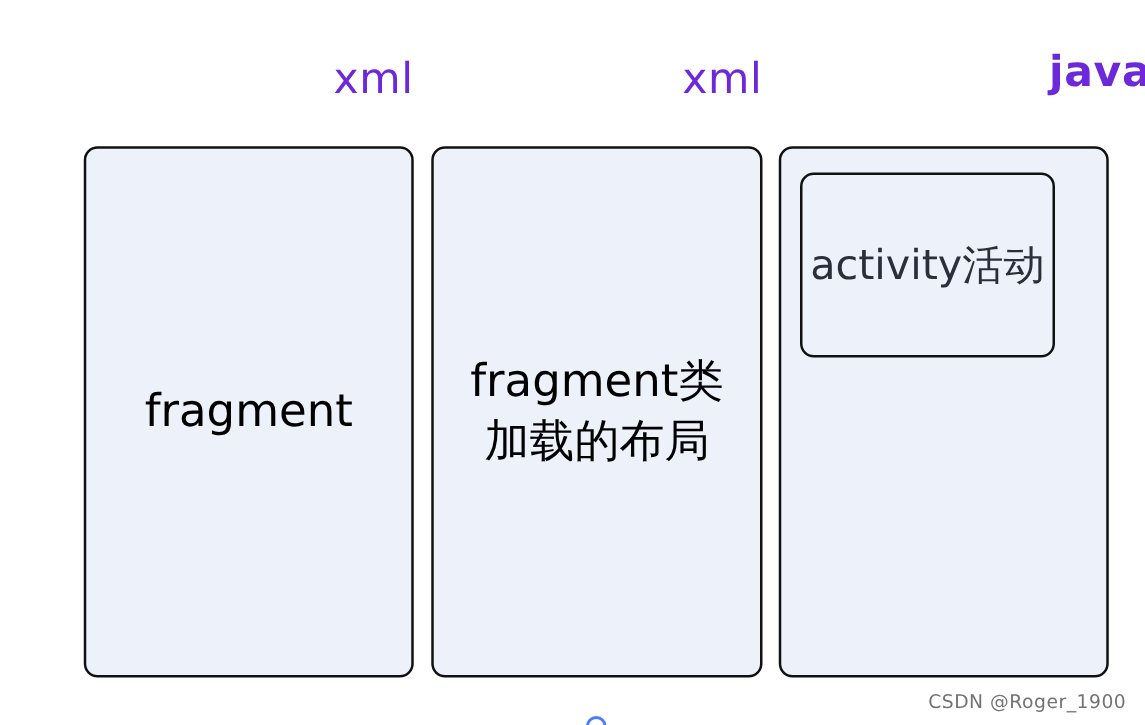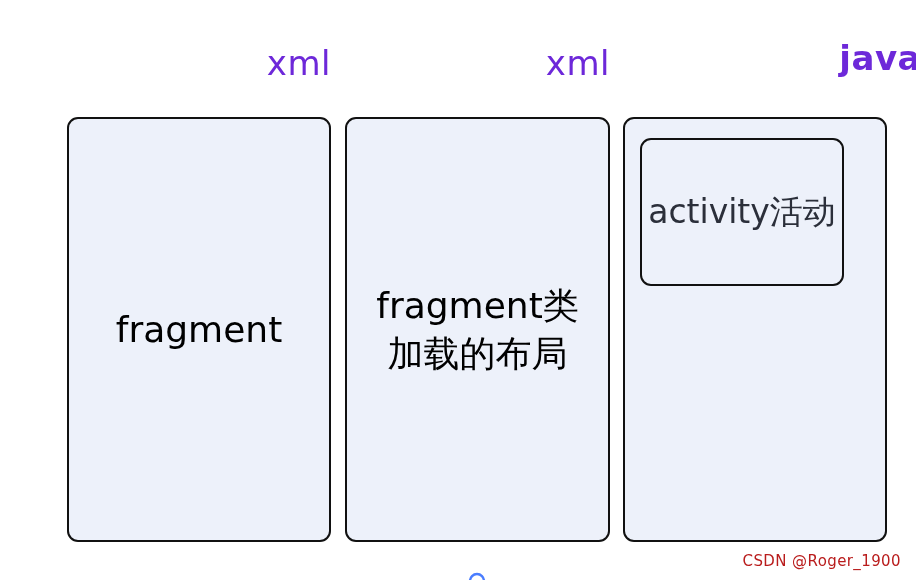--- a/index.html
+++ b/index.html
@@ -83,21 +83,21 @@
     white-space: nowrap;
   }
 
   
   .watermark {
     position: absolute;
     right: 15px;
     bottom: 10px;
     font-size: 15px;
     line-height: 18px;
-    color: #b91c1c;
+    color: #737373;
     letter-spacing: 0.4px;
     white-space: nowrap;
   }
 
   
   .bottom-arc {
     position: absolute;
     left: 468px;
     top: 572px;
     width: 18px;

